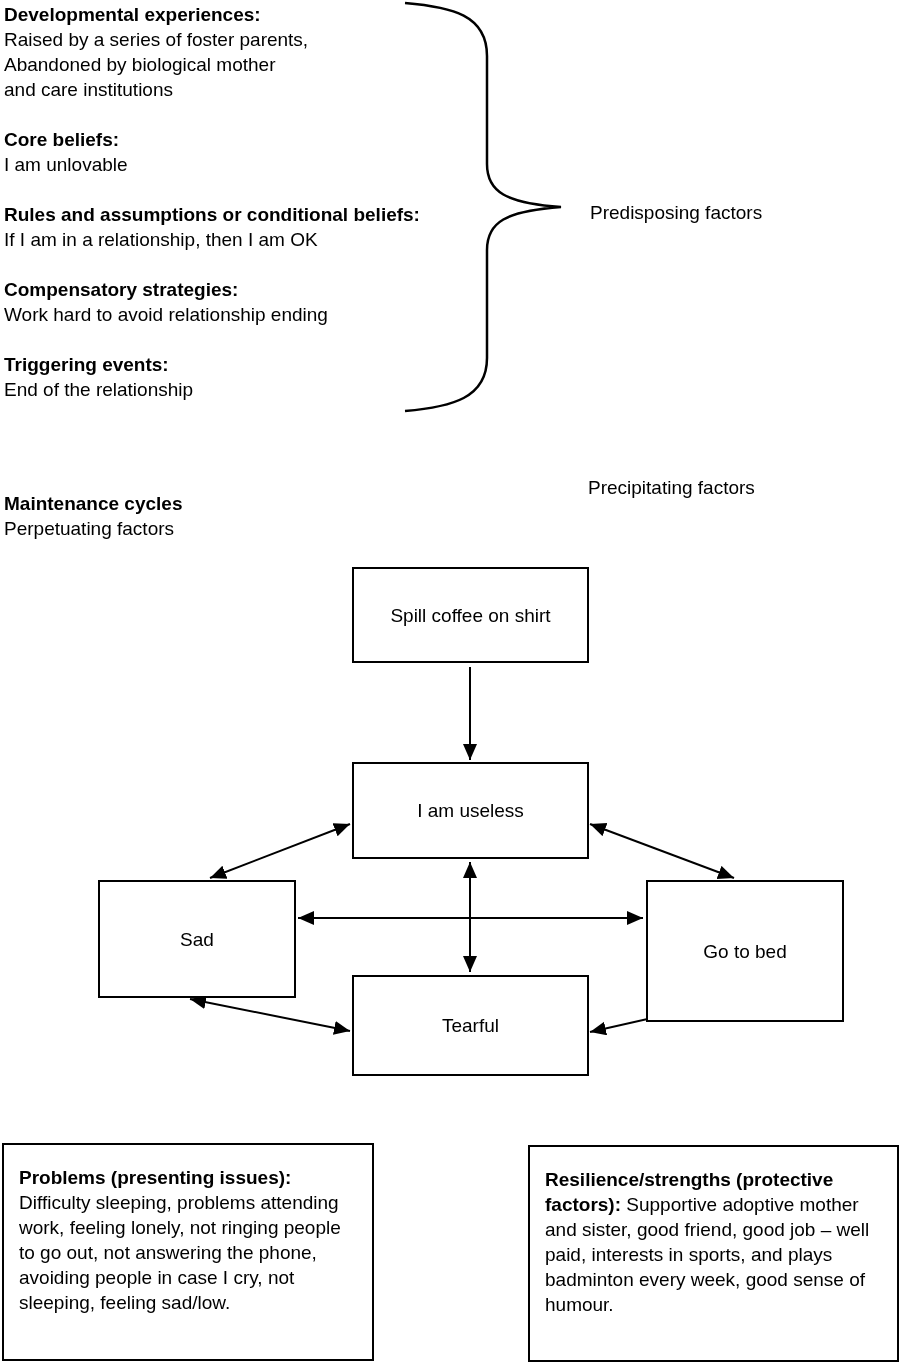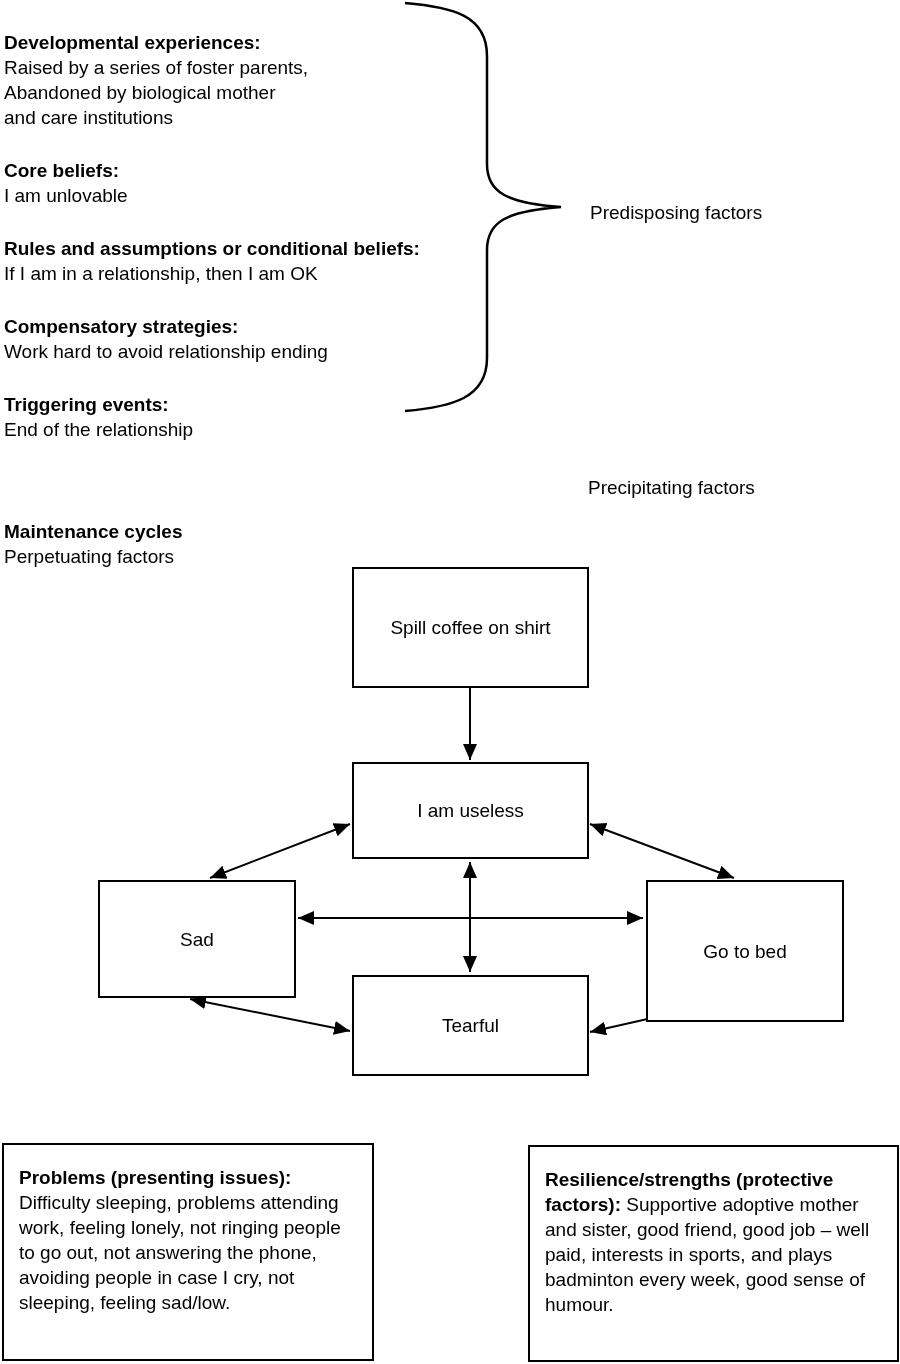--- a/index.html
+++ b/index.html
@@ -8,21 +8,21 @@
     width: 900px;
     height: 1364px;
     background: var(--paper, #ffffff);
     color: var(--ink, #000000);
     font-family: "Liberation Sans", sans-serif;
     font-size: 19px;
     line-height: 25px;
     overflow: hidden;
   }
   .abs { position: absolute; }
-  .bold { font-weight: bold; margin-top: 28px; }
+  .bold { font-weight: bold; }
   .overlay {
     position: absolute;
     left: 0; top: 0;
     width: 900px; height: 1364px;
     pointer-events: none;
   }
   .overlay .stroke { stroke: var(--ink, #000000); fill: none; }
   .overlay .fill   { fill: var(--ink, #000000); }
   .formulation { left: 4px; top: 2px; width: 565px; }
   .section { margin: 0 0 25px 0; }
@@ -106,21 +106,21 @@
 
   <div class="abs" style="left:590px; top:200px;">Predisposing factors</div>
 
   <div class="abs" style="left:4px; top:491px;">
     <div class="bold">Maintenance cycles</div>
     <div>Perpetuating factors</div>
   </div>
 
   <div class="abs" style="left:588px; top:475px;">Precipitating factors</div>
 
-  <div class="box" style="left:352px; top:567px; width:237px; height:121px;">Spill coffee on shirt</div>
+  <div class="box" style="left:352px; top:567px; width:237px; height:96px;">Spill coffee on shirt</div>
 
   <div class="box" style="left:352px; top:762px; width:237px; height:97px;">I am useless</div>
 
   <div class="box" style="left:98px; top:880px; width:198px; height:118px;">Sad</div>
 
   <div class="box" style="left:646px; top:880px; width:198px; height:142px;">Go to bed</div>
 
   <div class="box" style="left:352px; top:975px; width:237px; height:101px;">Tearful</div>
 
   <div class="note-box" style="left:2px; top:1143px; width:372px; height:218px;">

